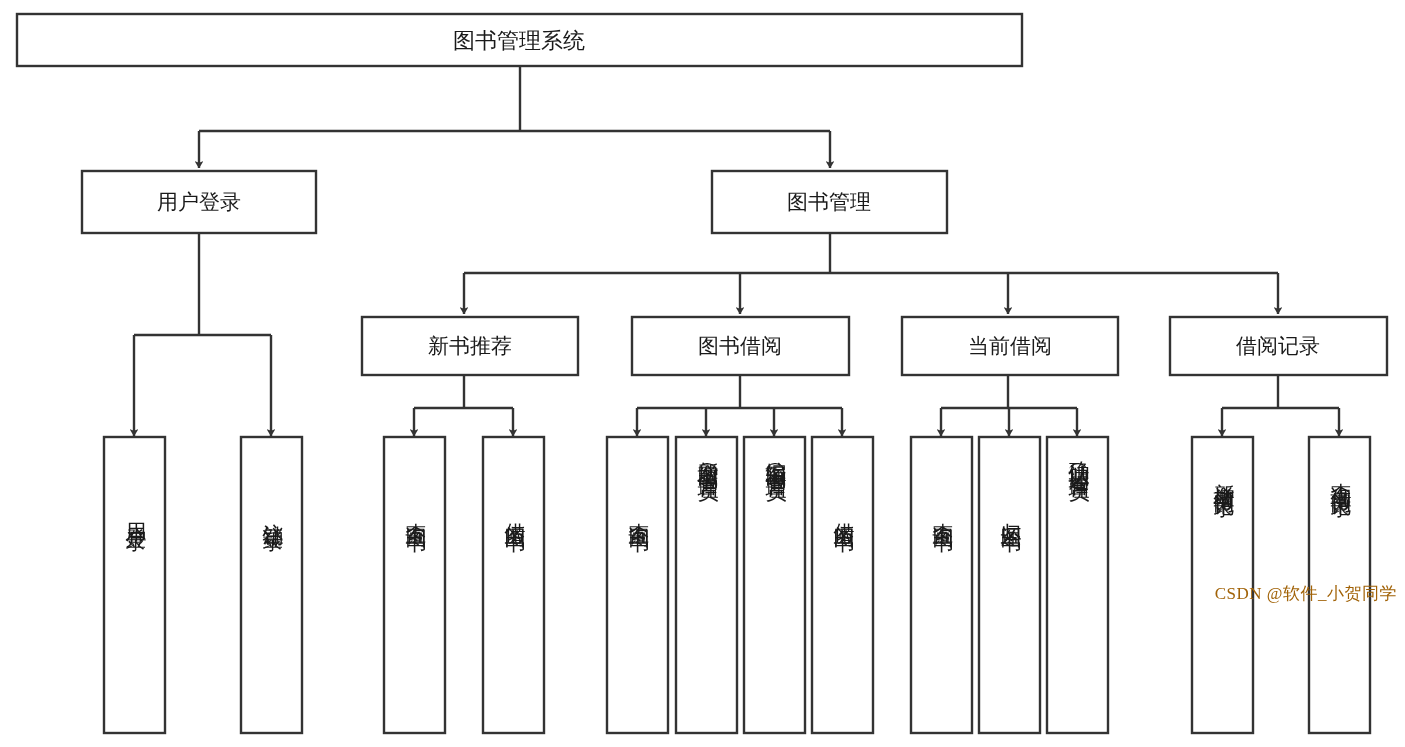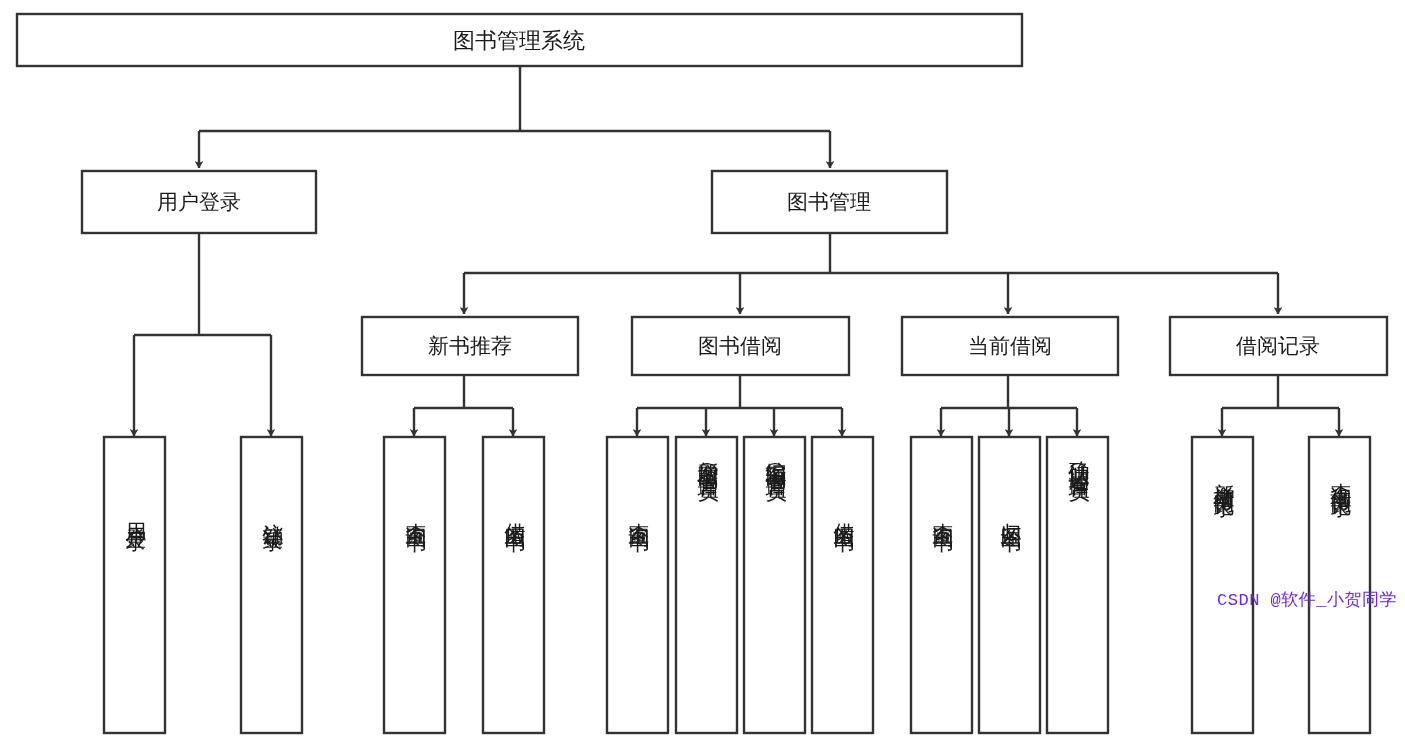--- a/index.html
+++ b/index.html
@@ -71,24 +71,24 @@
     font-family: "DejaVu Sans", "Liberation Sans", sans-serif;
     font-size: 21px;
     line-height: 1;
     letter-spacing: 3px;
     color: #1a1a1a;
     white-space: nowrap;
   }
   .watermark {
     position: absolute;
     right: 8px;
-    bottom: 8px;
-    font-family: Liberation Mono, monospace;
+    bottom: 14px;
+    font-family: Liberation Serif, serif;
     font-size: 17px;
-    color: #6d28d9;
+    color: #a16207;
     letter-spacing: 0.5px;
     user-select: none;
   }
 </style>
 </head>
 <body>
 
 <div id="diagram-root">
 
   <svg id="flow" viewBox="0 0 1405 747">

